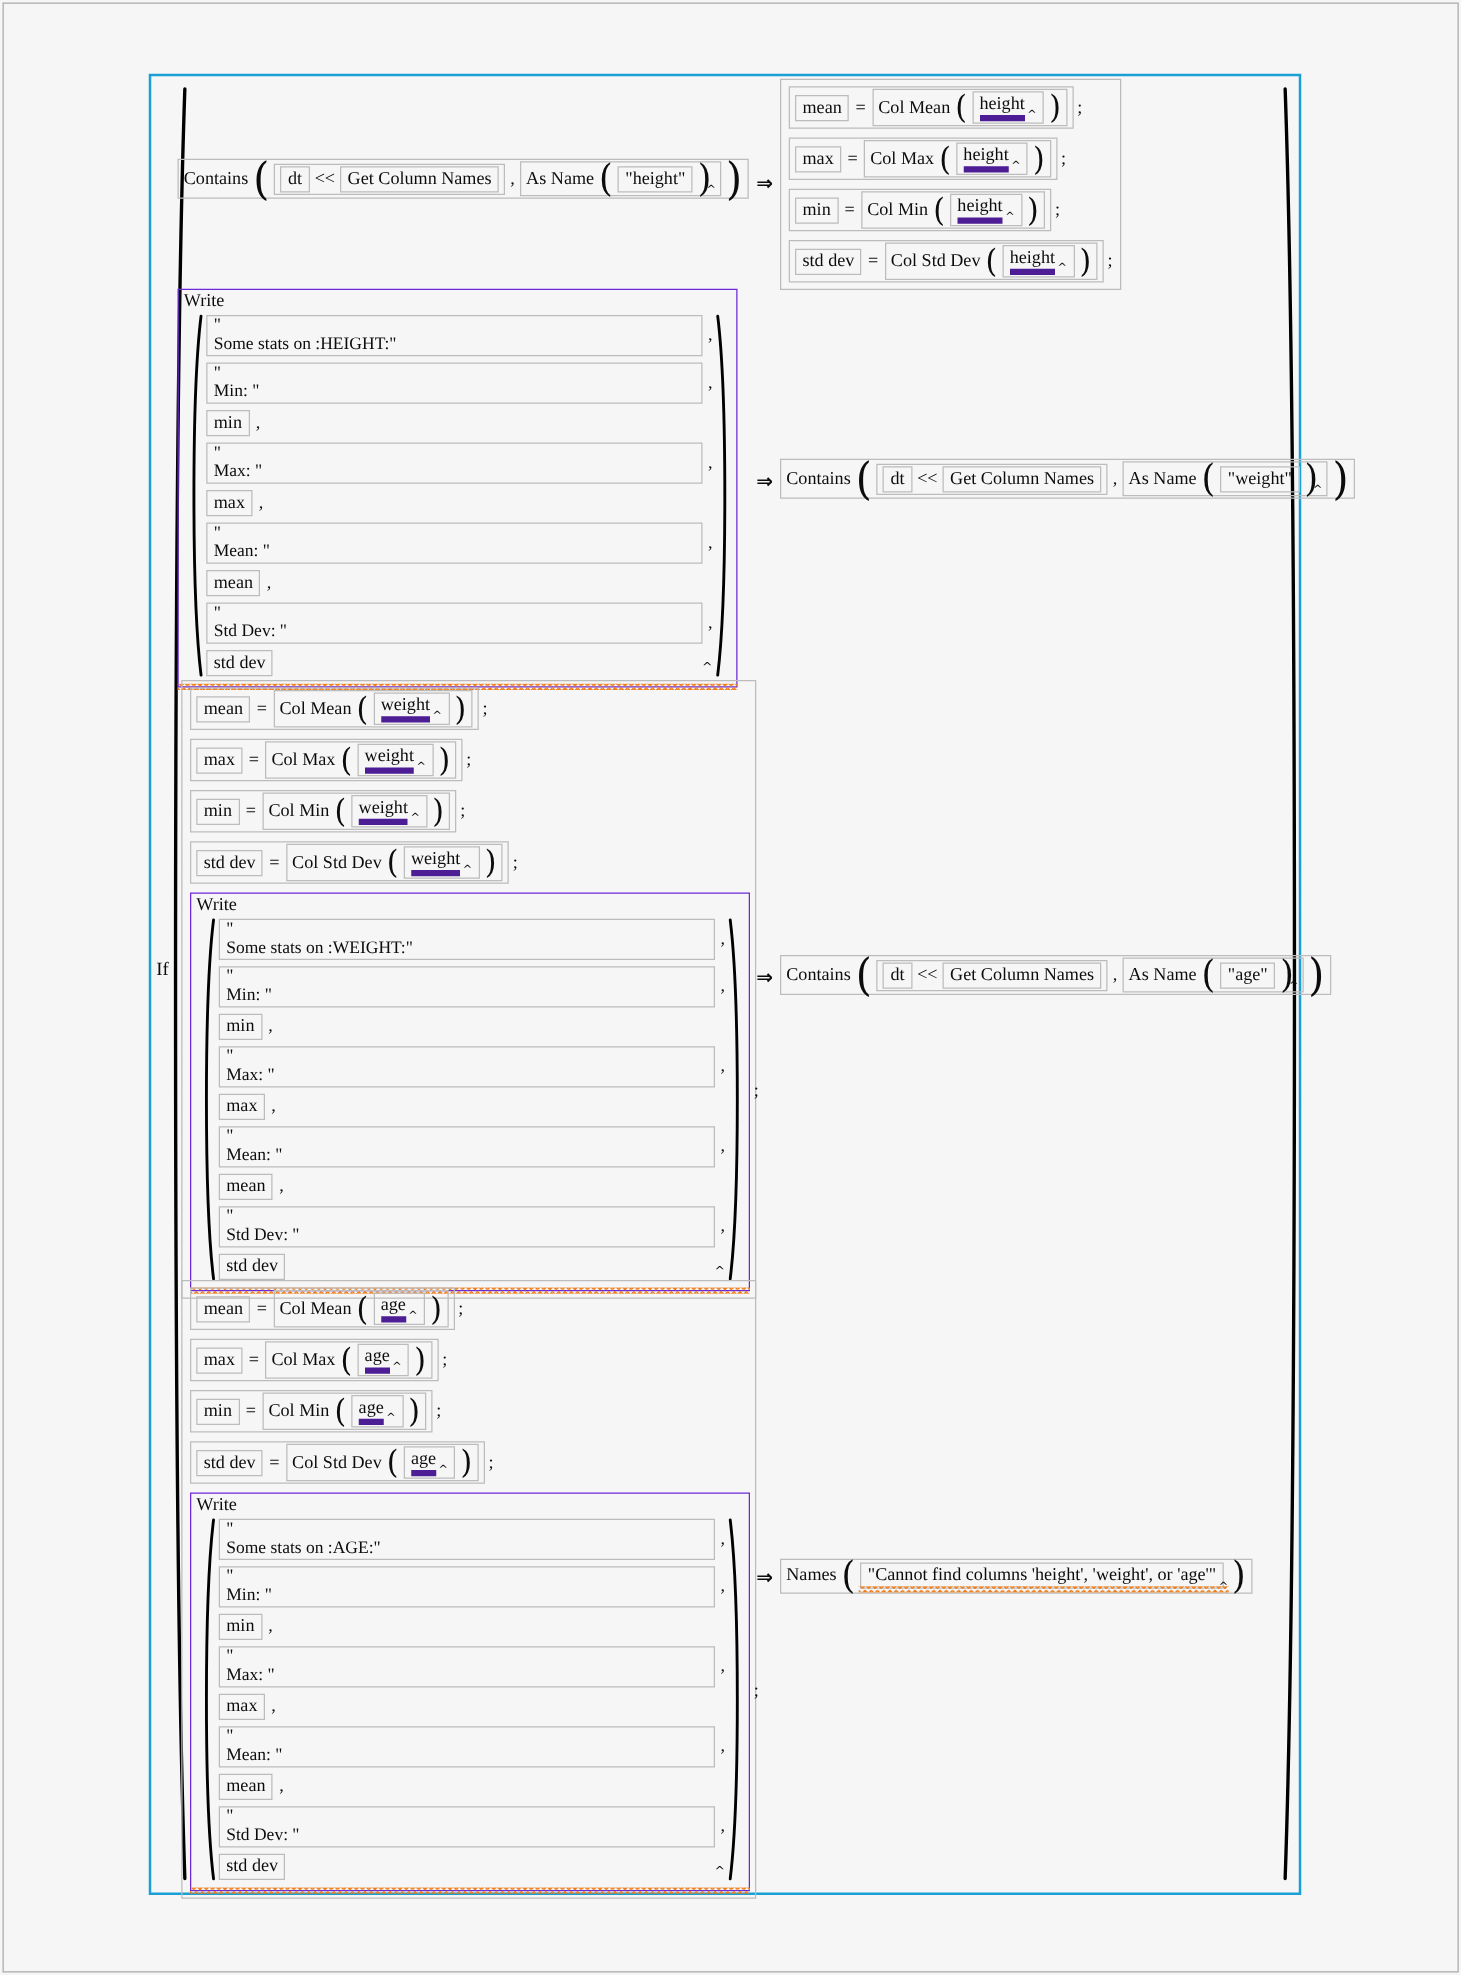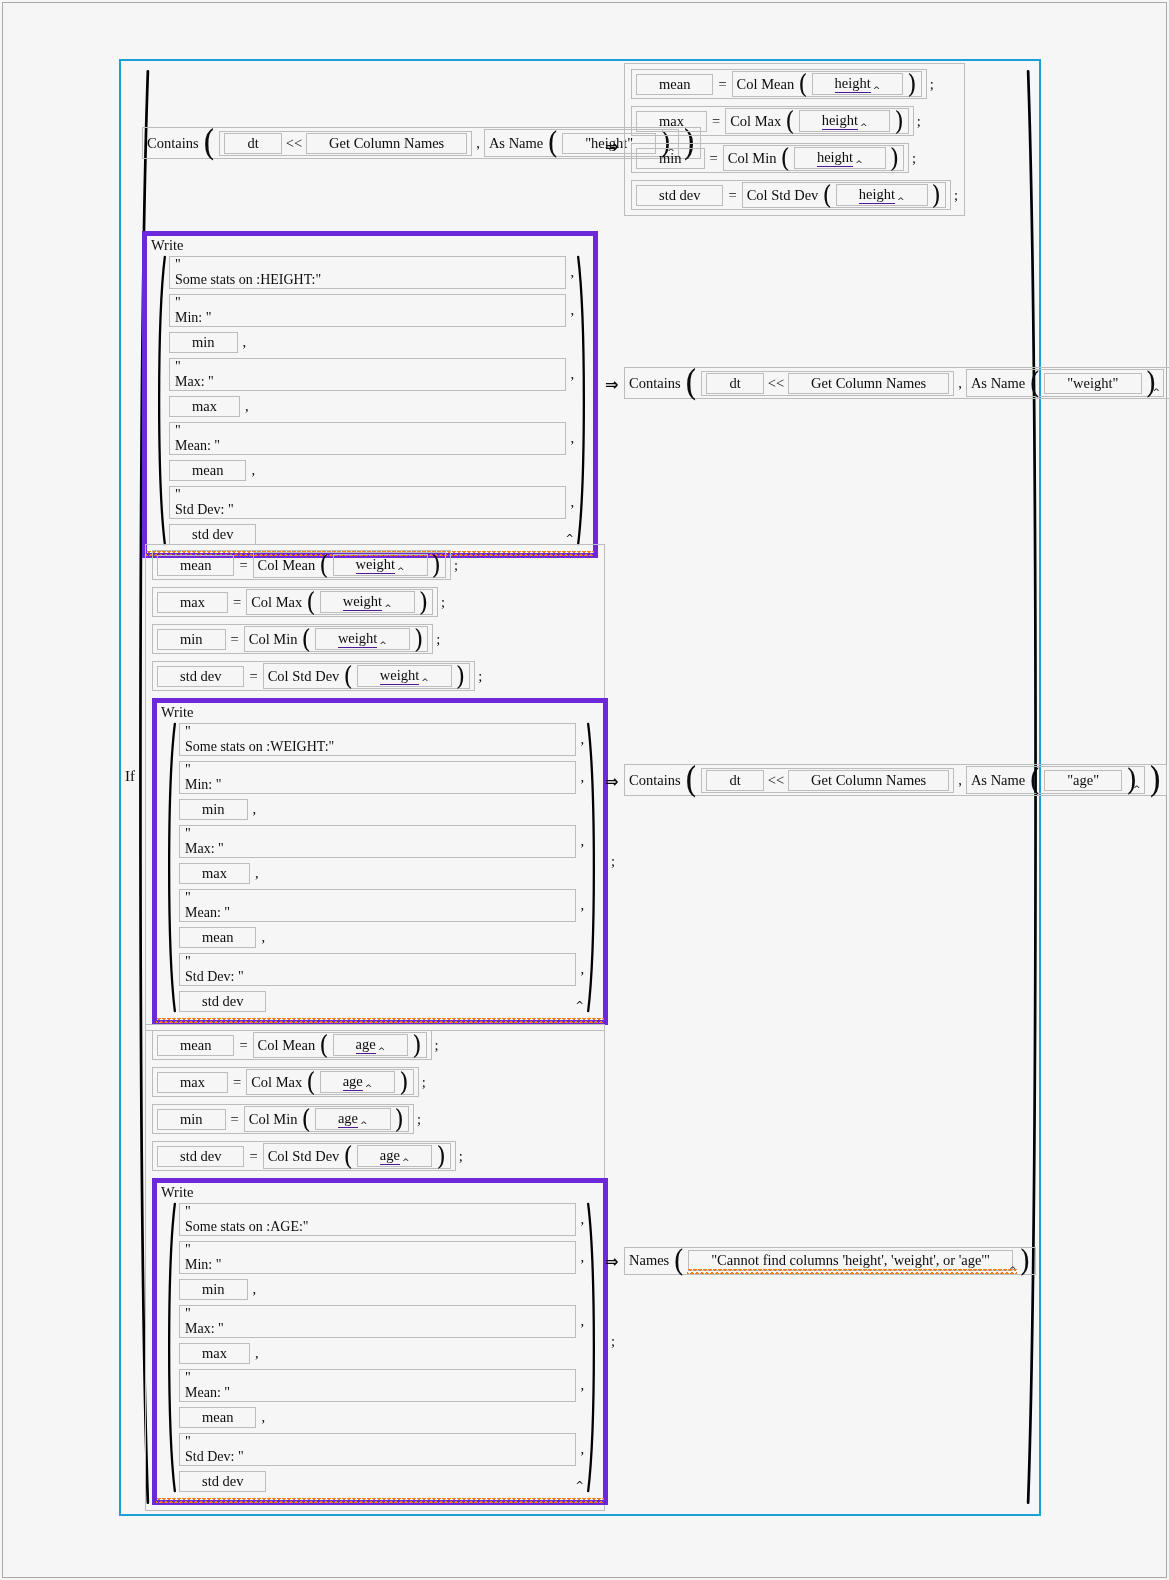--- a/index.html
+++ b/index.html
@@ -4,34 +4,34 @@
 <style>
   html,body{margin:0;padding:0;background:#eceded;}
   .page{position:relative;width:1169px;height:1580px;background:#f6f6f7;
         font-family:"Liberation Serif","DejaVu Serif",serif;font-size:14.5px;color:#0c0c0c;overflow:hidden;}
   .page-frame{position:absolute;inset:2px;border:1px solid #a9a9aa;pointer-events:none;}
   .panel{position:absolute;left:119px;top:59px;width:922px;height:1457px;border:2px solid #1aa0d4;box-sizing:border-box;}
   .iflbl{position:absolute;left:2px;top:706px;font-size:15px;padding:1px 2px;font-family:Liberation Serif, serif;}
   .cell{position:absolute;white-space:nowrap;}
   .arrow{position:absolute;font-family:"DejaVu Sans",sans-serif;font-weight:700;font-size:16px;}
   .box{border:1px solid #bcbcbd;display:inline-flex;align-items:center;gap:4px;padding:1px 4px;vertical-align:middle;}
-  .vbox{padding:1px 22px;}
+  .vbox{padding:1px 5px;}
   .paren{font-family:"DejaVu Serif",serif;line-height:.85;display:inline-block;transform:scaleY(1.08);}
   .p34{font-size:33px;} .p30{font-size:28px;} .p26{font-size:24px;}
   .hook{font-family:"DejaVu Sans",sans-serif;font-size:9px;display:inline-block;transform:translateY(9px);margin-left:-4px;margin-right:-1px;}
   .hook2{font-family:"DejaVu Sans",sans-serif;font-size:9px;display:inline-block;transform:translateY(6px);margin-left:-2px;}
   .pw{display:inline-flex;align-items:center;}
-  .colname{border-bottom:1px solid #4c1d95;padding-bottom:0px;}
+  .colname{border-bottom:5px solid #4c1d95;padding-bottom:0px;}
   .semi{margin-left:3px;}
   
   .cellbox{border:1px solid #bcbcbd;display:flex;flex-direction:column;align-items:flex-start;gap:7px;padding:5px 6px;}
   .arow{display:flex;align-items:center;}
   .abox{gap:5px;}
   
-  .wblock{position:relative;border:5px solid #6d28d9;width:438px;padding:1px 4px 6px 4px;background:transparent;}
+  .wblock{position:relative;border:1px solid #6d28d9;width:438px;padding:1px 4px 6px 4px;background:transparent;}
   .wlabel{display:block;}
   .wbody{display:flex;align-items:stretch;margin-left:3px;}
   .bigparen{width:13px;display:block;flex:0 0 13px;}
   .bigparen svg{display:block;width:100%;height:100%;overflow:visible;}
   .bigparen path{fill:none;stroke:#000;stroke-width:2.3;vector-effect:non-scaling-stroke;stroke-linecap:round;}
   .gparen{position:absolute;}
   .gparen svg{display:block;width:100%;height:100%;overflow:visible;}
   .gparen path{fill:none;stroke:#000;stroke-width:2.7;vector-effect:non-scaling-stroke;stroke-linecap:round;}
   .wstack{position:relative;display:flex;flex-direction:column;gap:5px;flex:1;margin:2px 2px;}
   .witem{display:flex;align-items:center;width:100%;}

